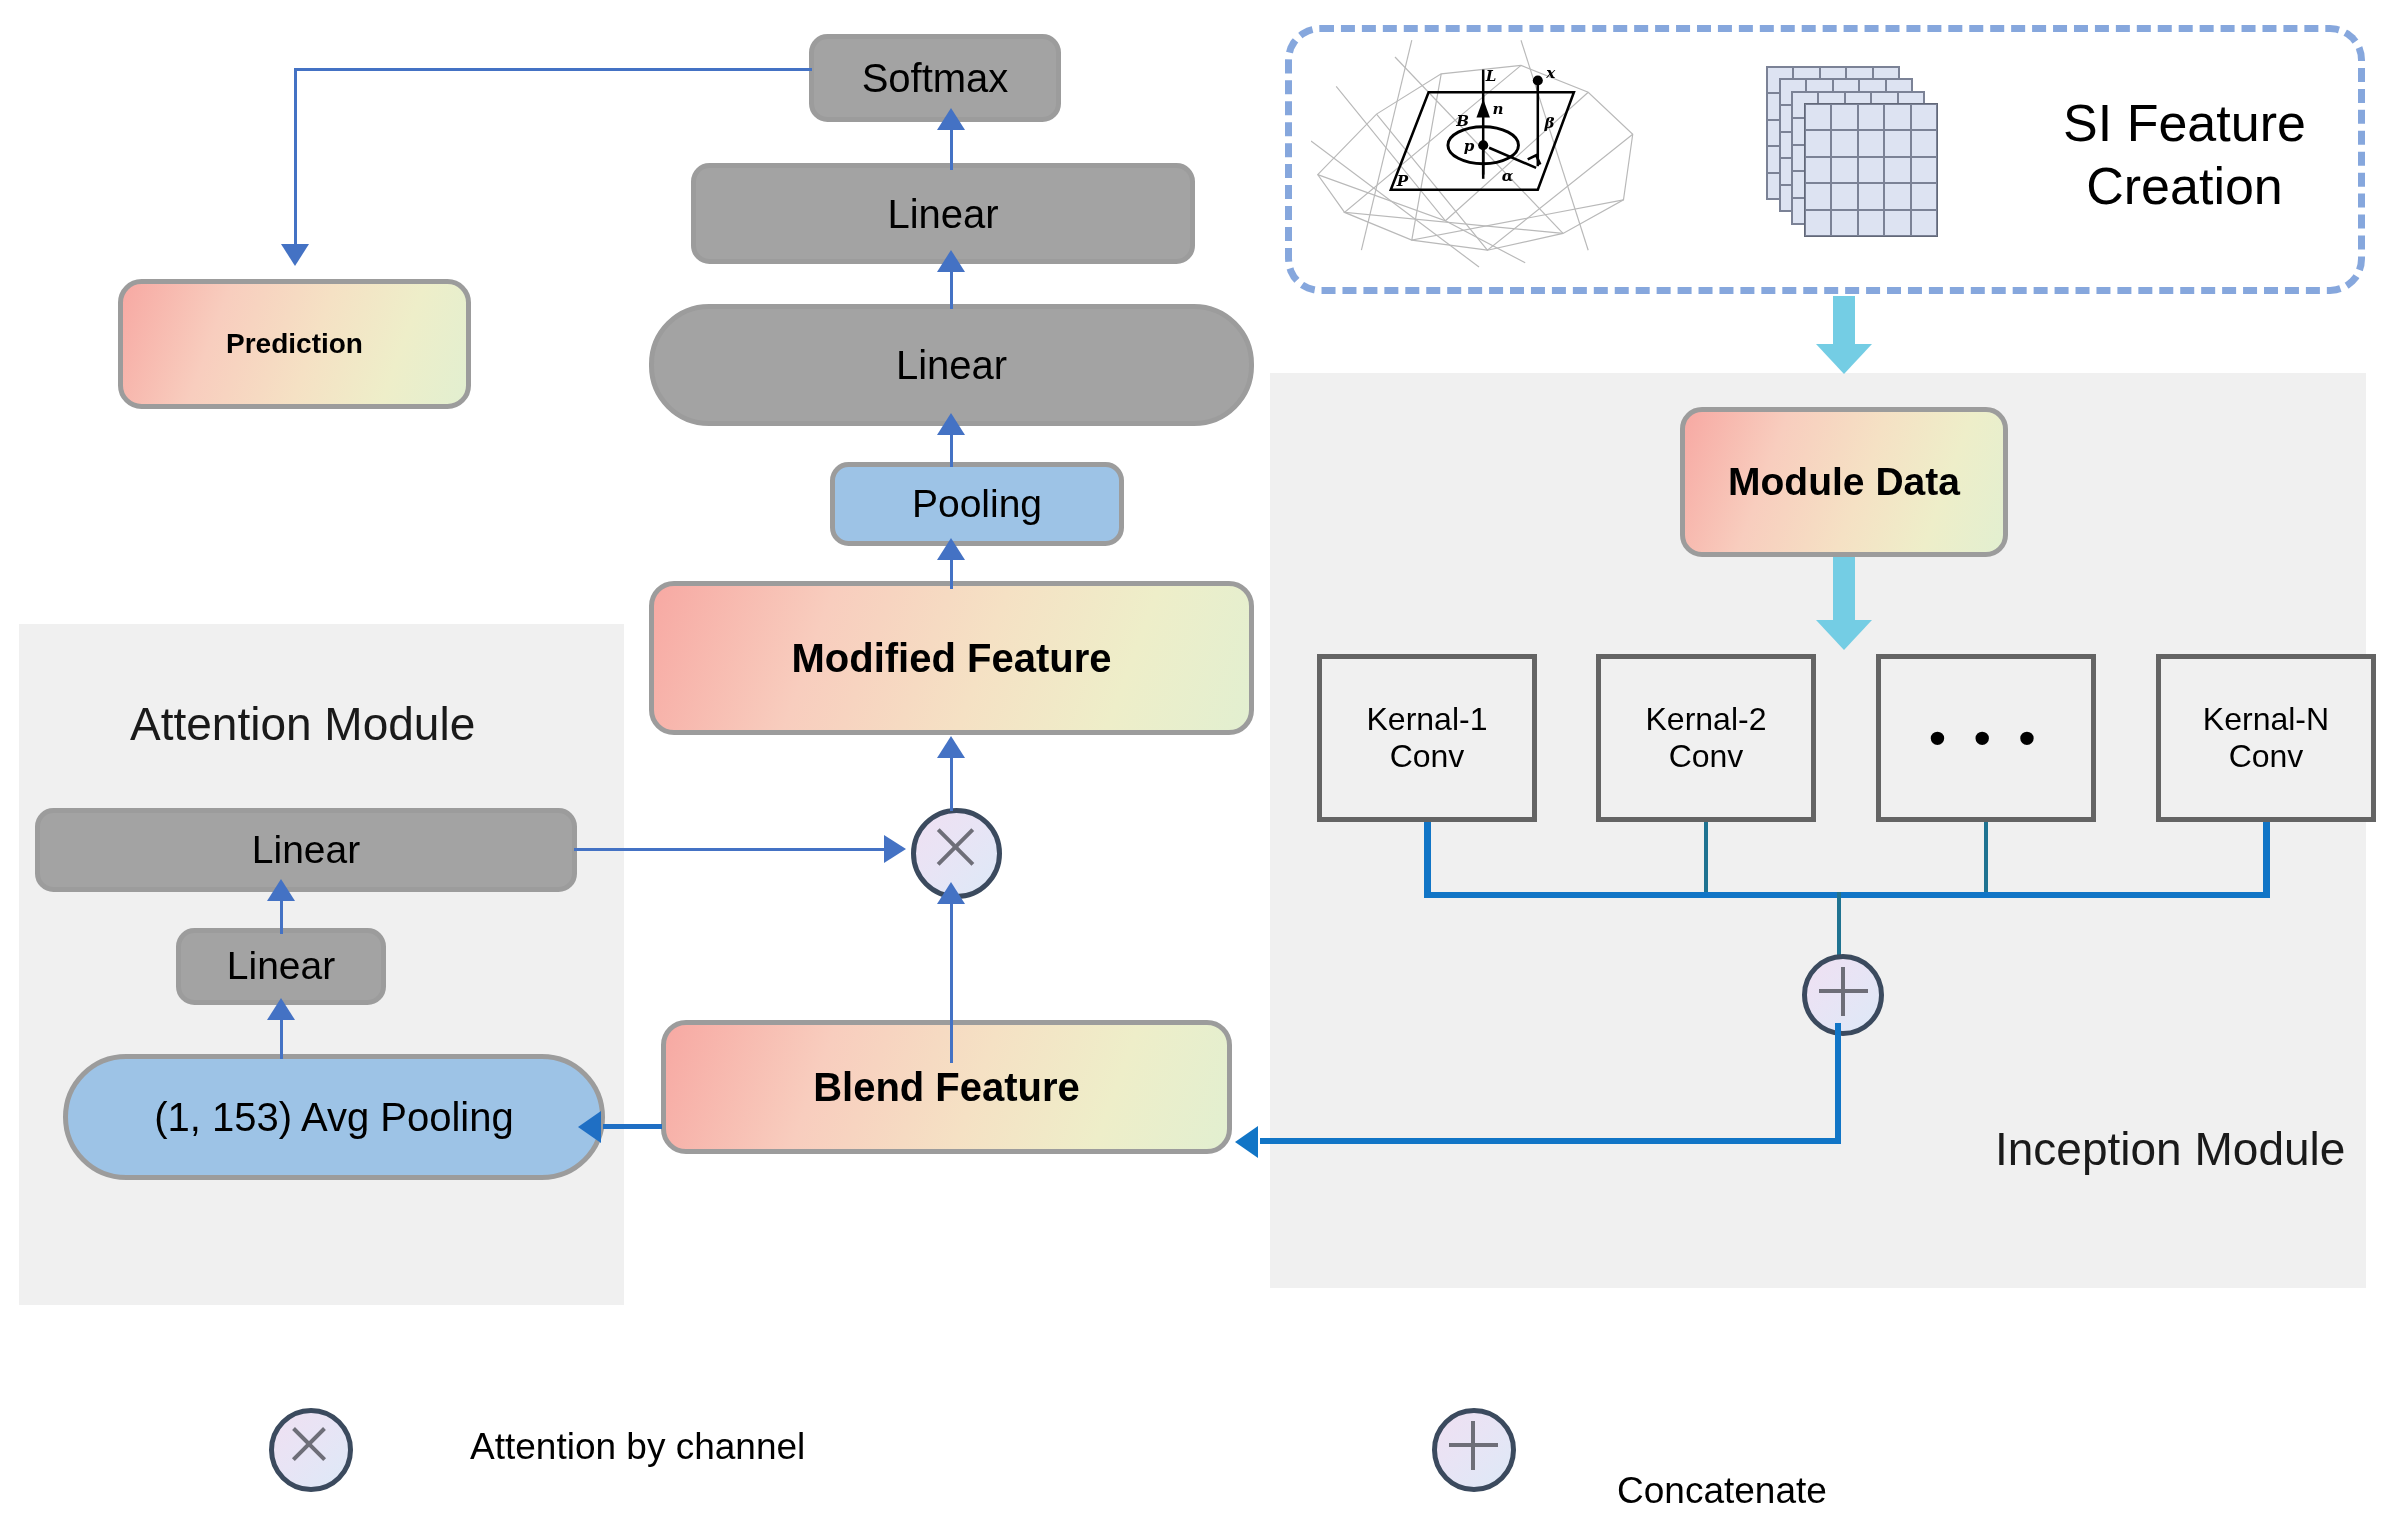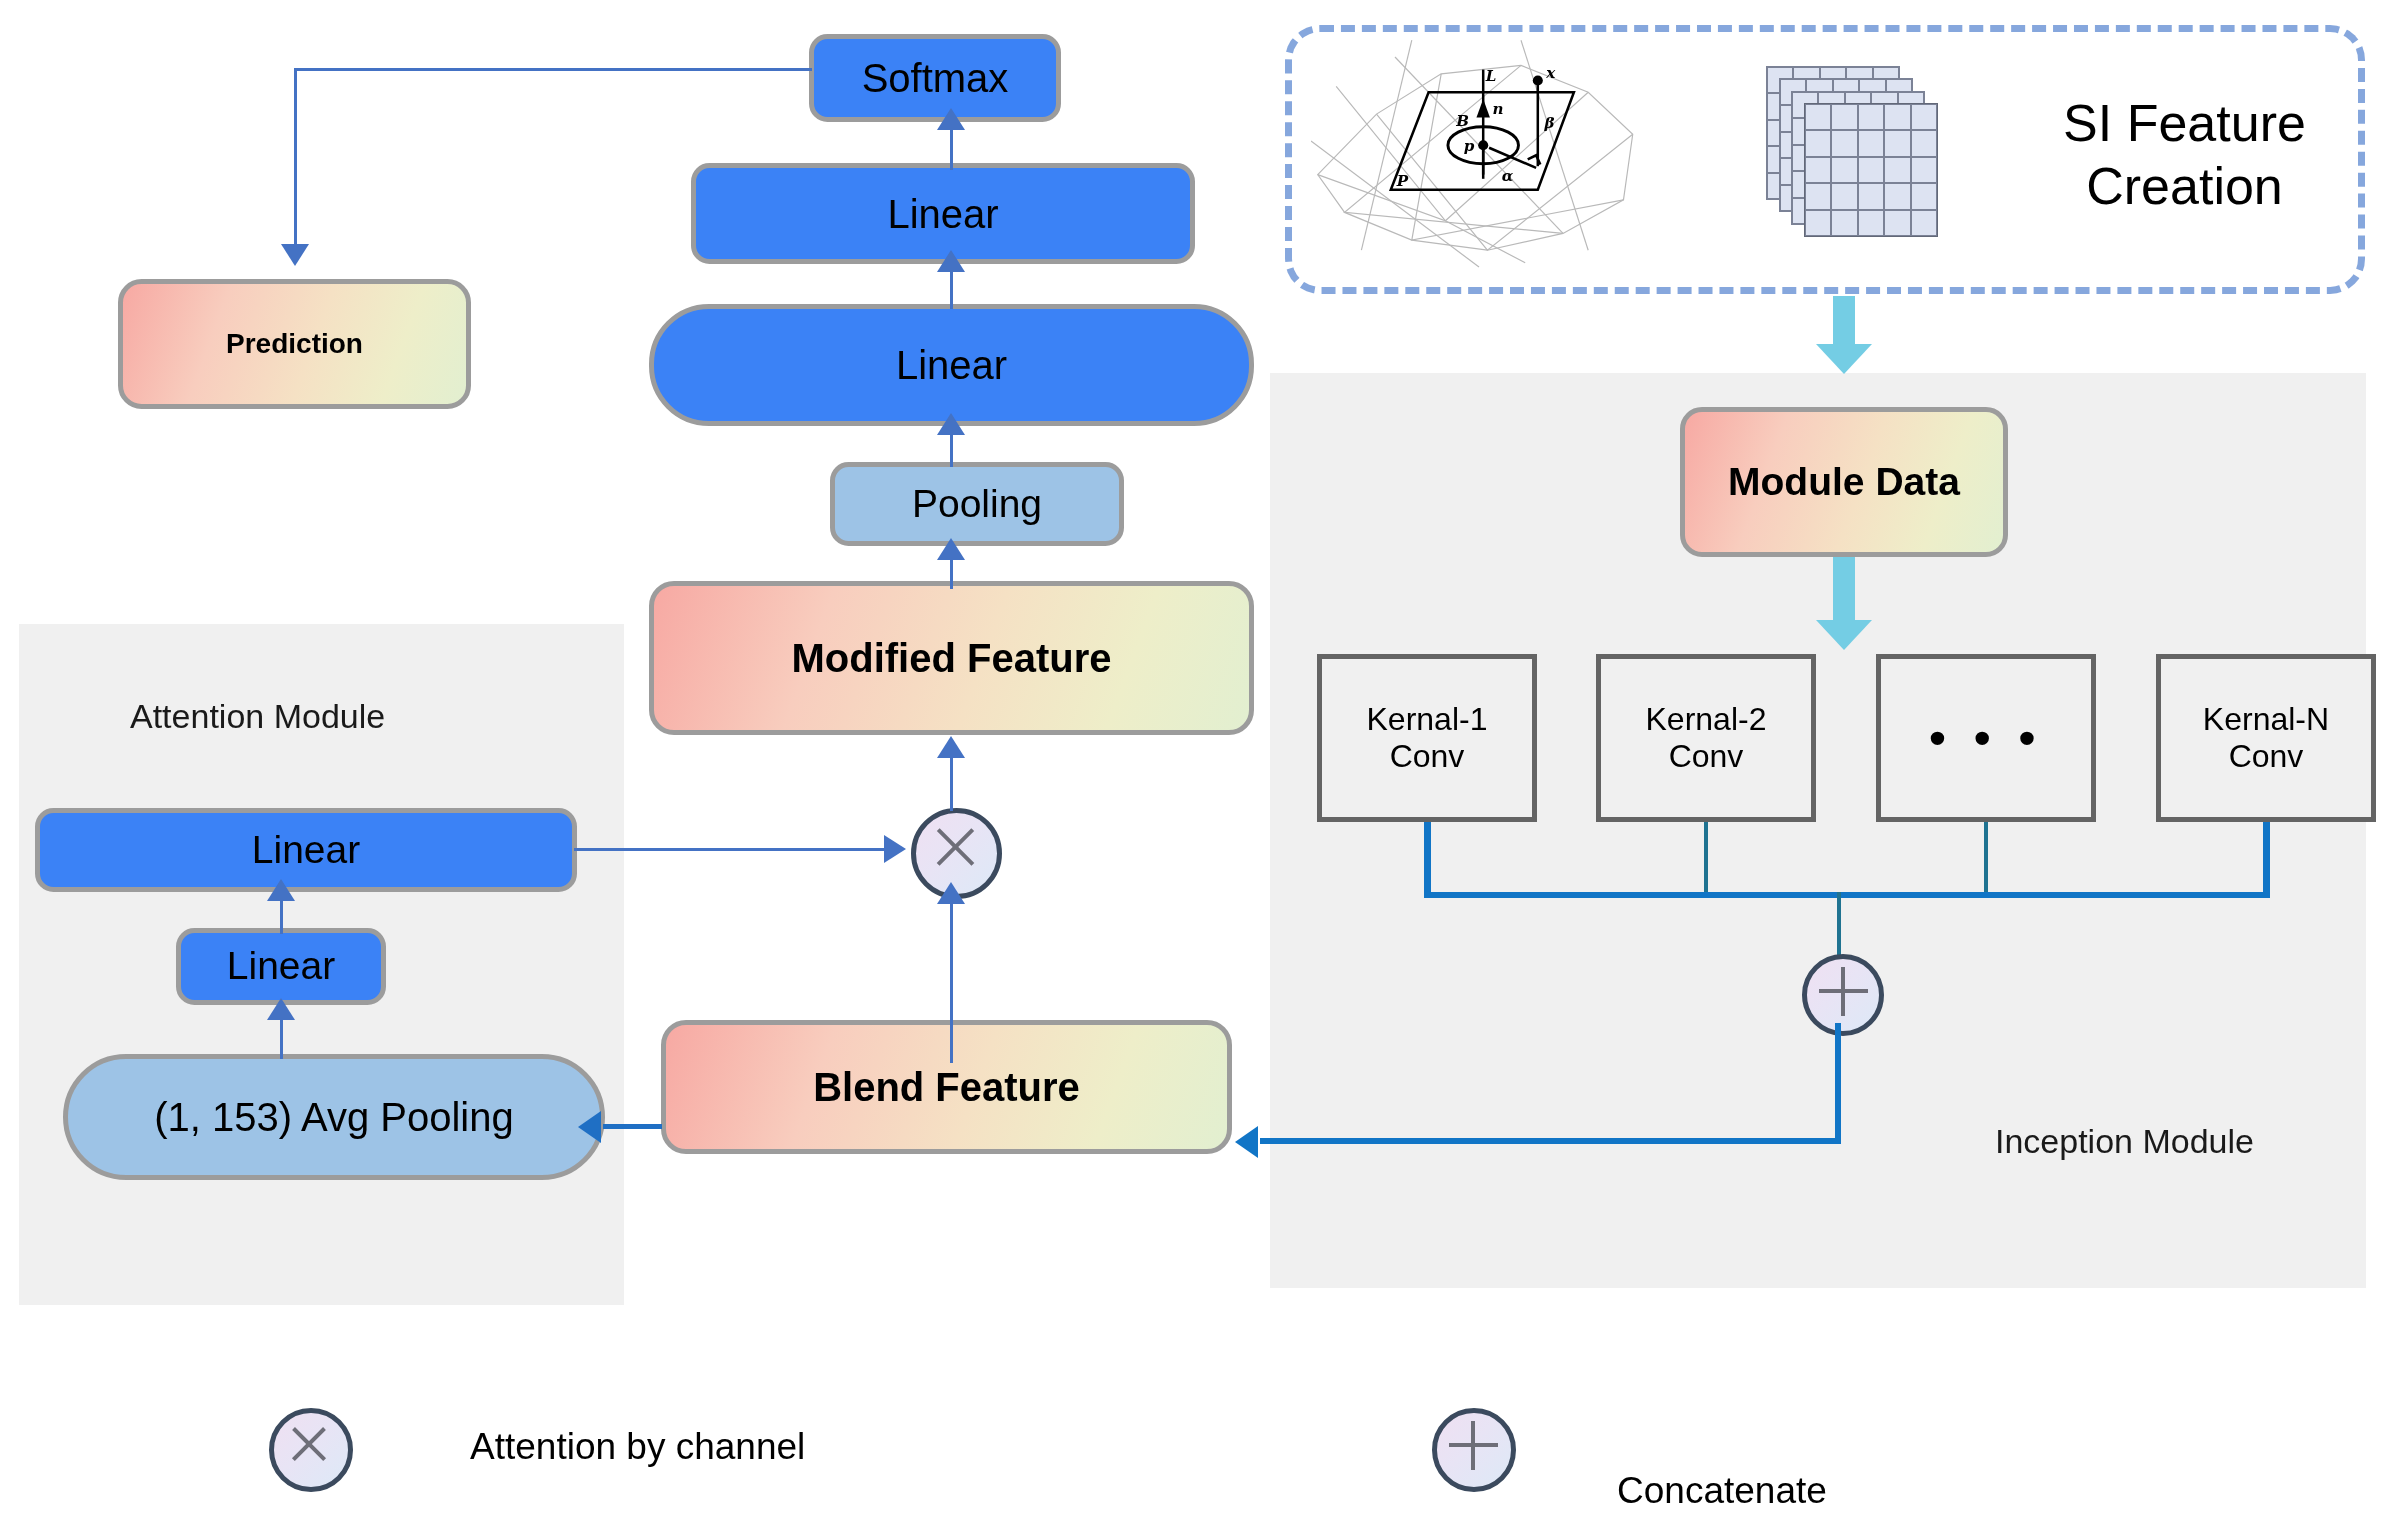--- a/index.html
+++ b/index.html
@@ -16,37 +16,37 @@
   }
   
   .abs{position:absolute;box-sizing:border-box;}
 
   
   .panel{background:#f0f0f0;}
 
   .panel-label{
     position:absolute;
     color:#1a1a1a;
-    font-size:34px;
+    font-size:46px;
     white-space:nowrap;
   }
 
   
   .node{
     position:absolute;
     box-sizing:border-box;
     border:5px solid #9c9c9c;
     display:flex;
     align-items:center;
     justify-content:center;
     text-align:center;
     color:#000000;
     line-height:1.15;
   }
-  .node.peach{background:#3b82f6;}
+  .node.peach{background:#a3a3a3;}
   .node.blue{background:#9dc3e6;margin-left:28px;}
   .node.grad{
     background:linear-gradient(110deg,#f7a9a3 0%,#f8cdbe 28%,#f5e1c4 55%,#eeeec9 78%,#e2efd0 100%);
     font-weight:bold;
   }
   .node.kern{
     background:#f0f0f0;
     border:5.9px solid #646464;
     border-radius:0;
     font-size:32px;

